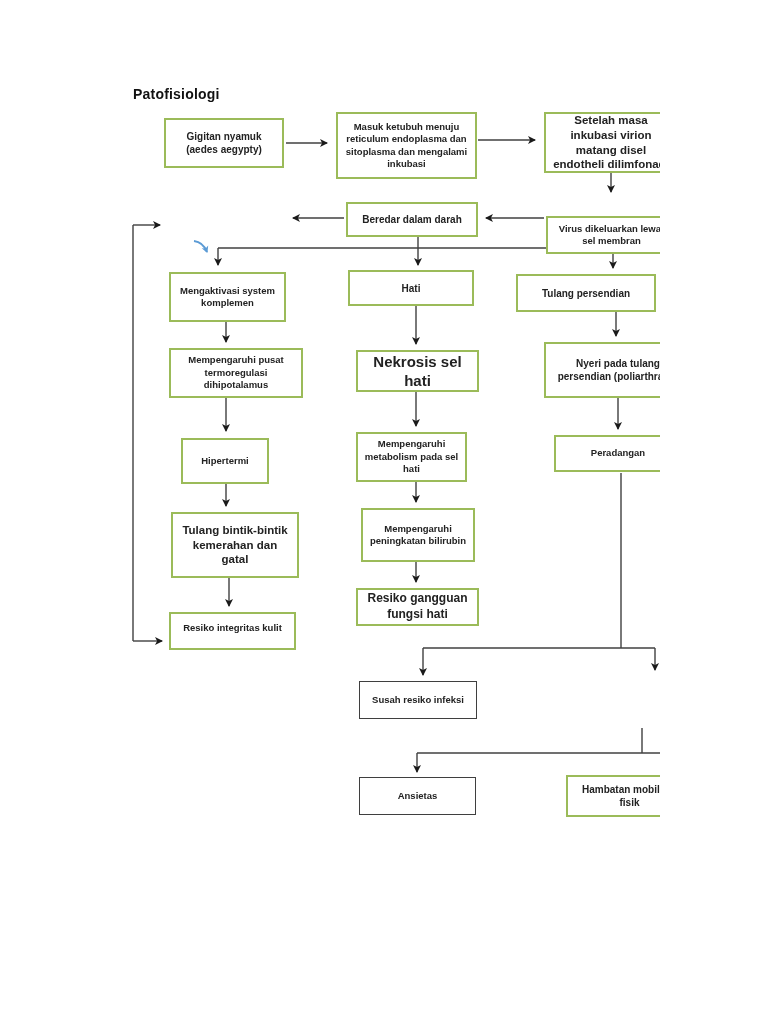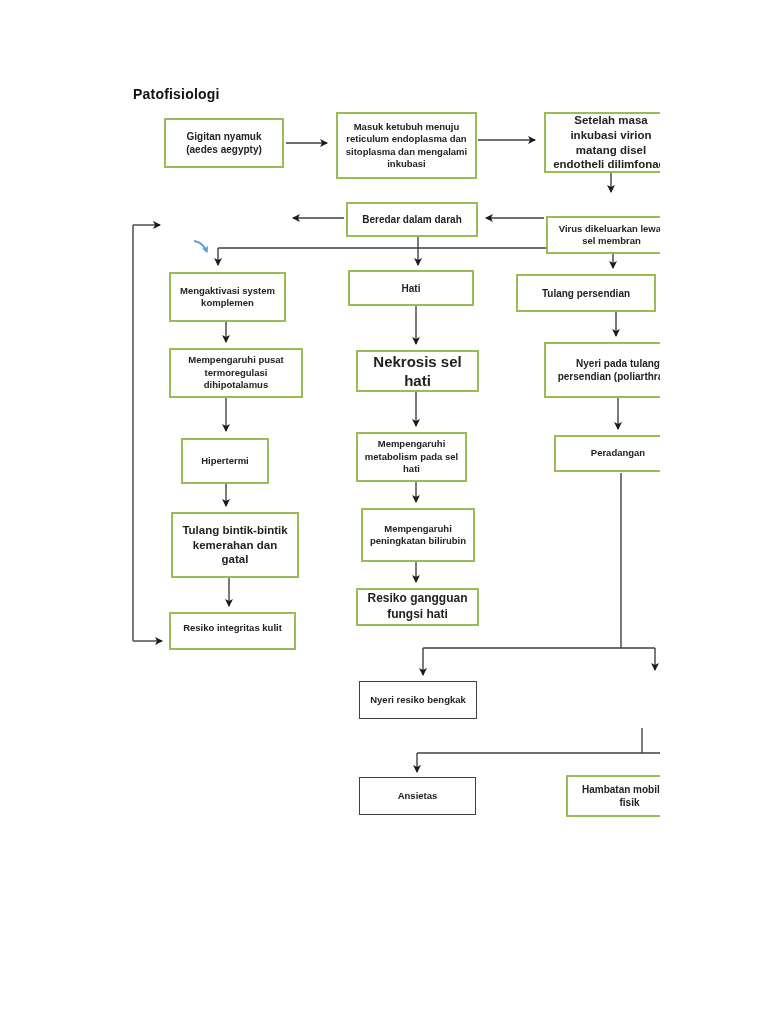--- a/index.html
+++ b/index.html
@@ -154,21 +154,21 @@
 
   <div class="node" style="left:340px;top:588px;width:123px;height:38px;font-size:12px">
     <span>Resiko gangguan fungsi hati</span>
     </div>
 
   <div class="node top-align" style="left:153px;top:612px;width:127px;height:38px;font-size:9.5px">
     <span>Resiko integritas kulit</span>
     </div>
 
   <div class="node dark" style="left:343px;top:681px;width:118px;height:38px;font-size:9.5px">
-    <span>Nyeri resiko bengkak</span>
+    <span>Susah resiko infeksi</span>
     </div>
 
 
   <div class="node dark" style="left:343px;top:777px;width:117px;height:38px;font-size:9.5px">
     <span>Ansietas</span>
     </div>
 
   <div class="node" style="left:550px;top:775px;width:127px;height:42px;font-size:10px">
     <span>Hambatan mobilitas fisik</span>
     </div>

